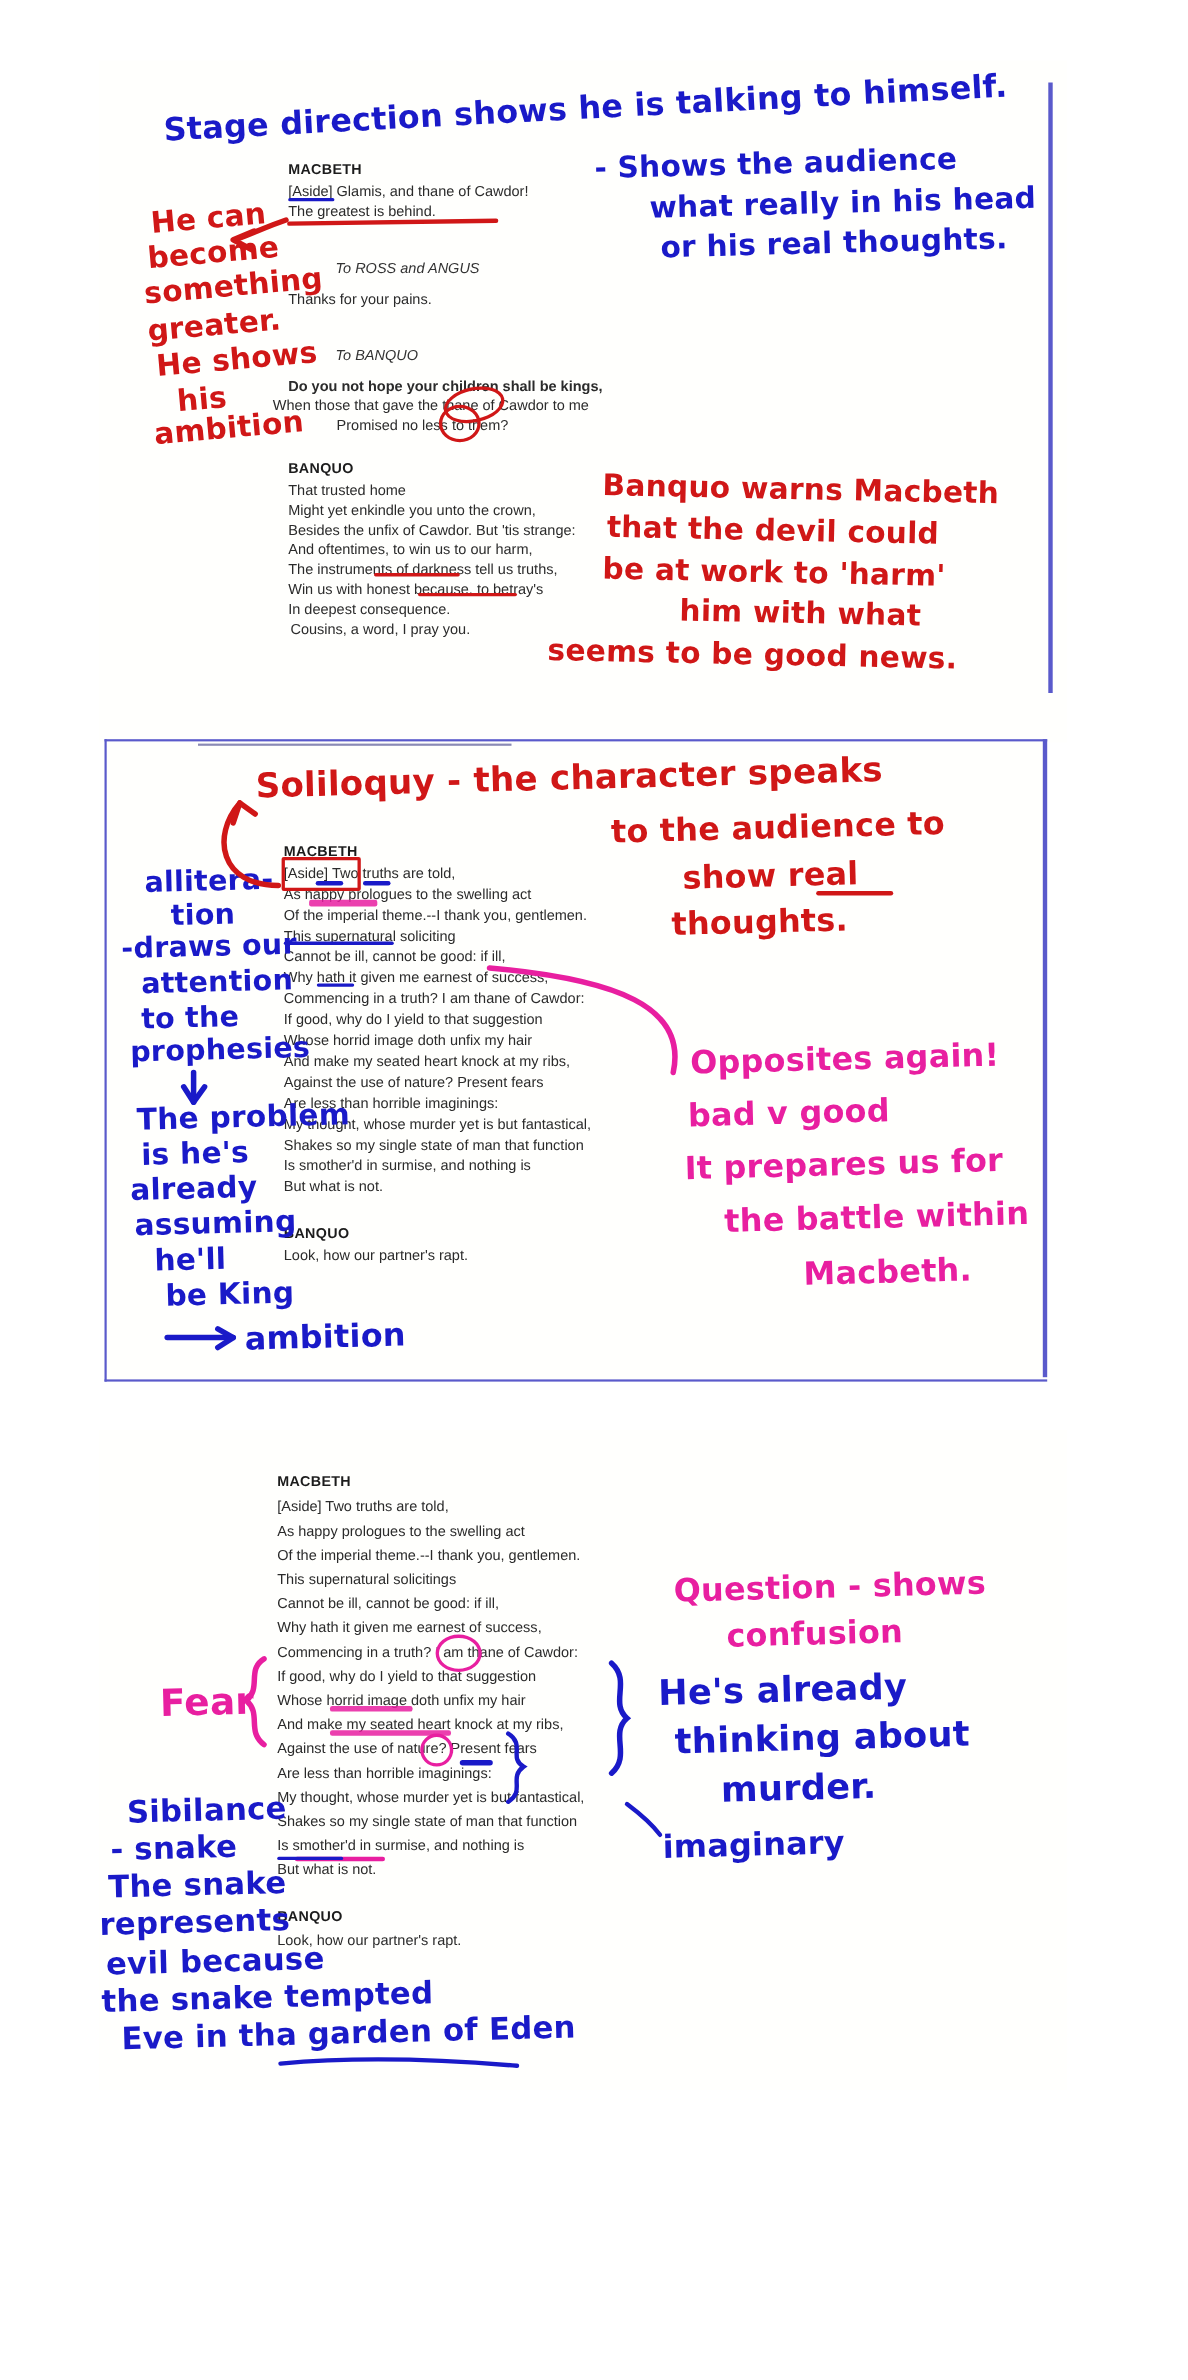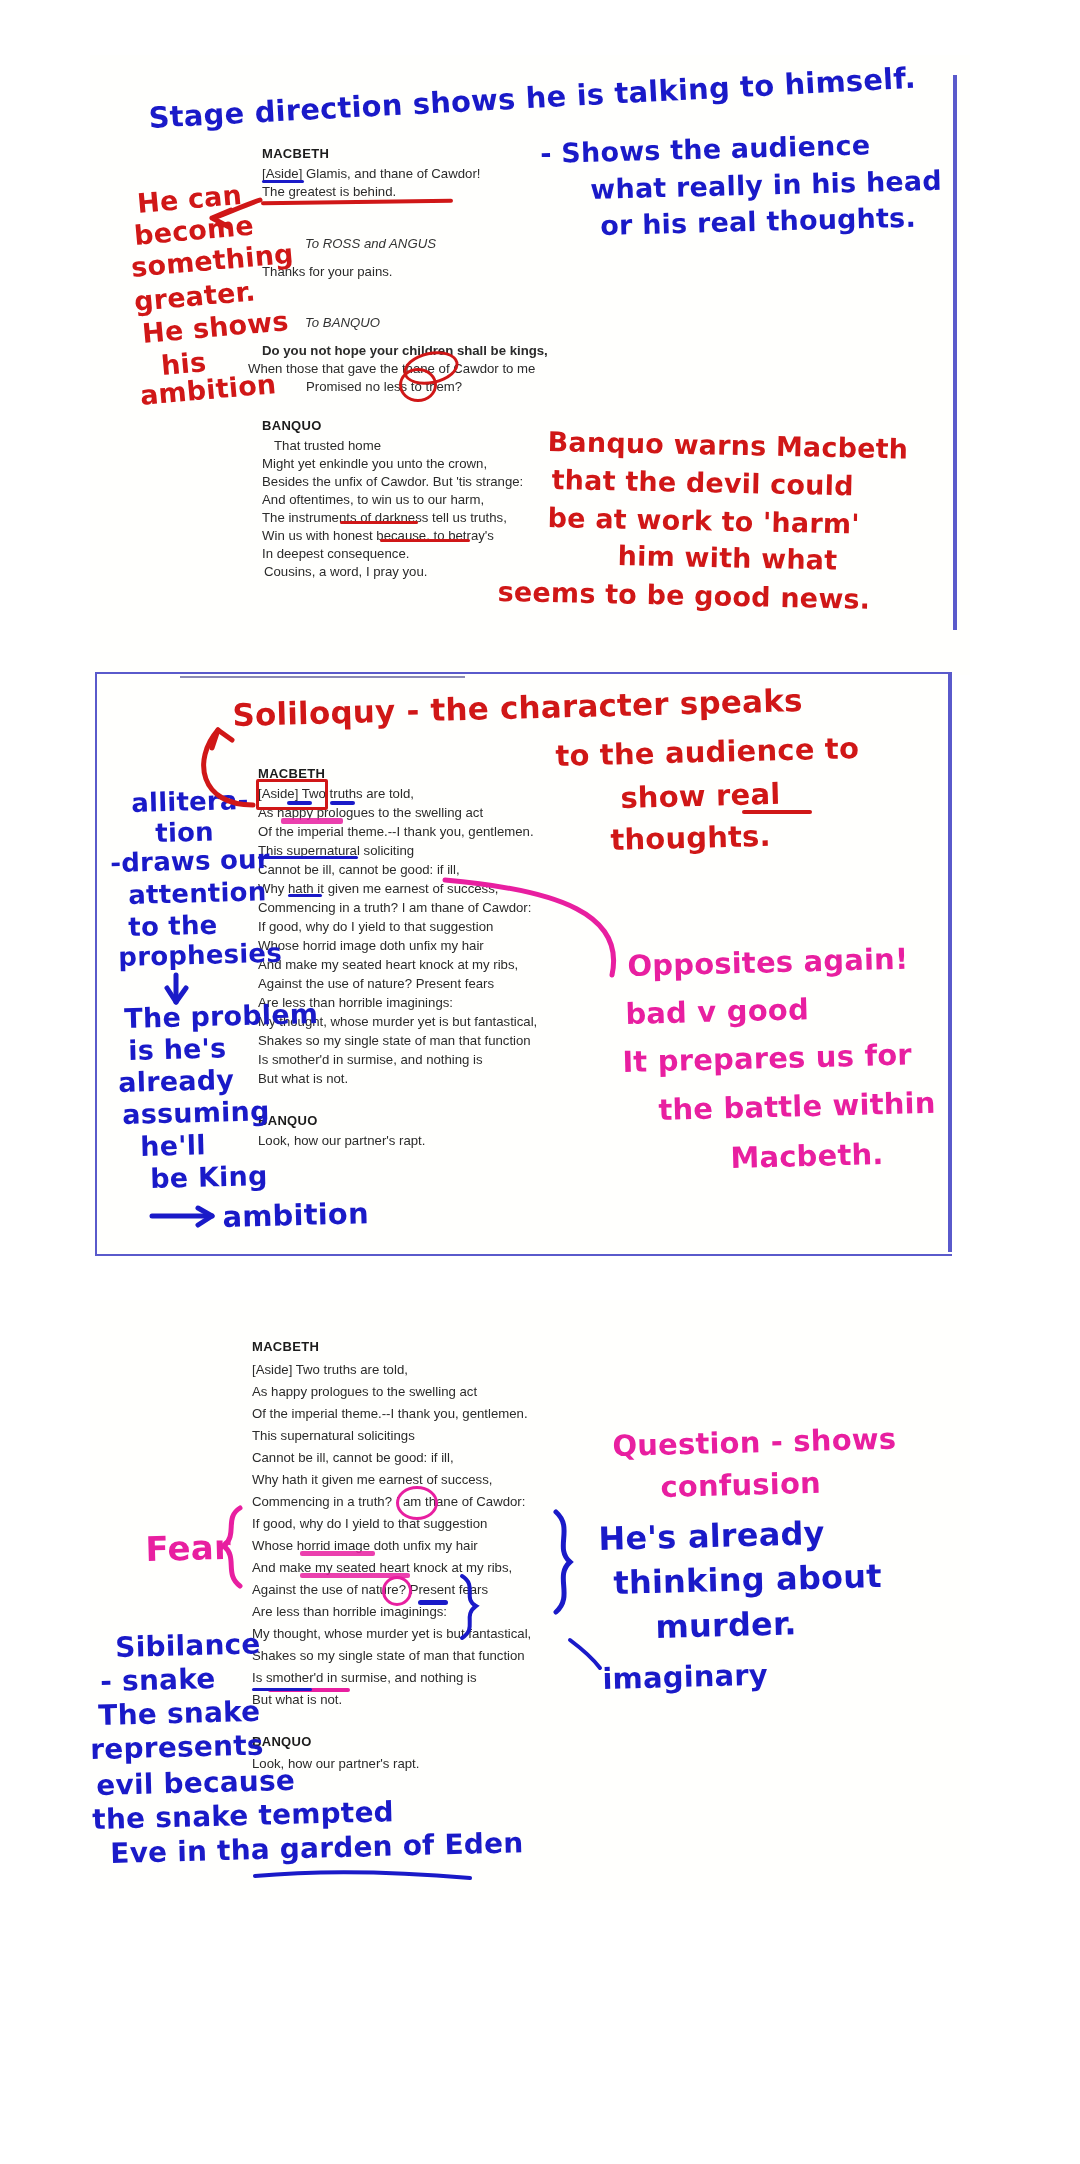--- a/index.html
+++ b/index.html
@@ -117,21 +117,21 @@
 
 <div class="playtext stagedir" style="left:305px; top:235px;">To ROSS and ANGUS</div>
 <div class="playtext" style="left:262px; top:263px;">Thanks for your pains.</div>
 
 <div class="playtext stagedir" style="left:305px; top:314px;text-align:center;">To BANQUO</div>
 <div class="playtext" style="left:262px; top:342px;font-weight:bold;">Do you not hope your children shall be kings,</div>
 <div class="playtext" style="left:248px; top:360px;">When those that gave the thane of Cawdor to me</div>
 <div class="playtext" style="left:262px; top:378px;margin-left:44px;">Promised no less to them?</div>
 
 <div class="playtext speaker" style="left:262px; top:417px;">BANQUO</div>
-<div class="playtext" style="left:274px; top:437px;">That trusted home</div>
+<div class="playtext" style="left:262px; top:437px;">That trusted home</div>
 <div class="playtext" style="left:262px; top:455px;">Might yet enkindle you unto the crown,</div>
 <div class="playtext" style="left:262px; top:473px;">Besides the unfix of Cawdor. But 'tis strange:</div>
 <div class="playtext" style="left:262px; top:491px;">And oftentimes, to win us to our harm,</div>
 <div class="playtext" style="left:262px; top:509px;">The instruments of darkness tell us truths,</div>
 <div class="playtext" style="left:262px; top:527px;">Win us with honest because, to betray's</div>
 <div class="playtext" style="left:262px; top:545px;">In deepest consequence.</div>
 <div class="playtext" style="left:264px; top:563px;">Cousins, a word, I pray you.</div>
 
 <div class="uline blue" style="left:262px; top:180px; width:42px; height:3px;"></div>
 <div class="uline red" style="left:261px; top:200px; width:192px; height:4px; transform:rotate(-0.8deg);"></div>

